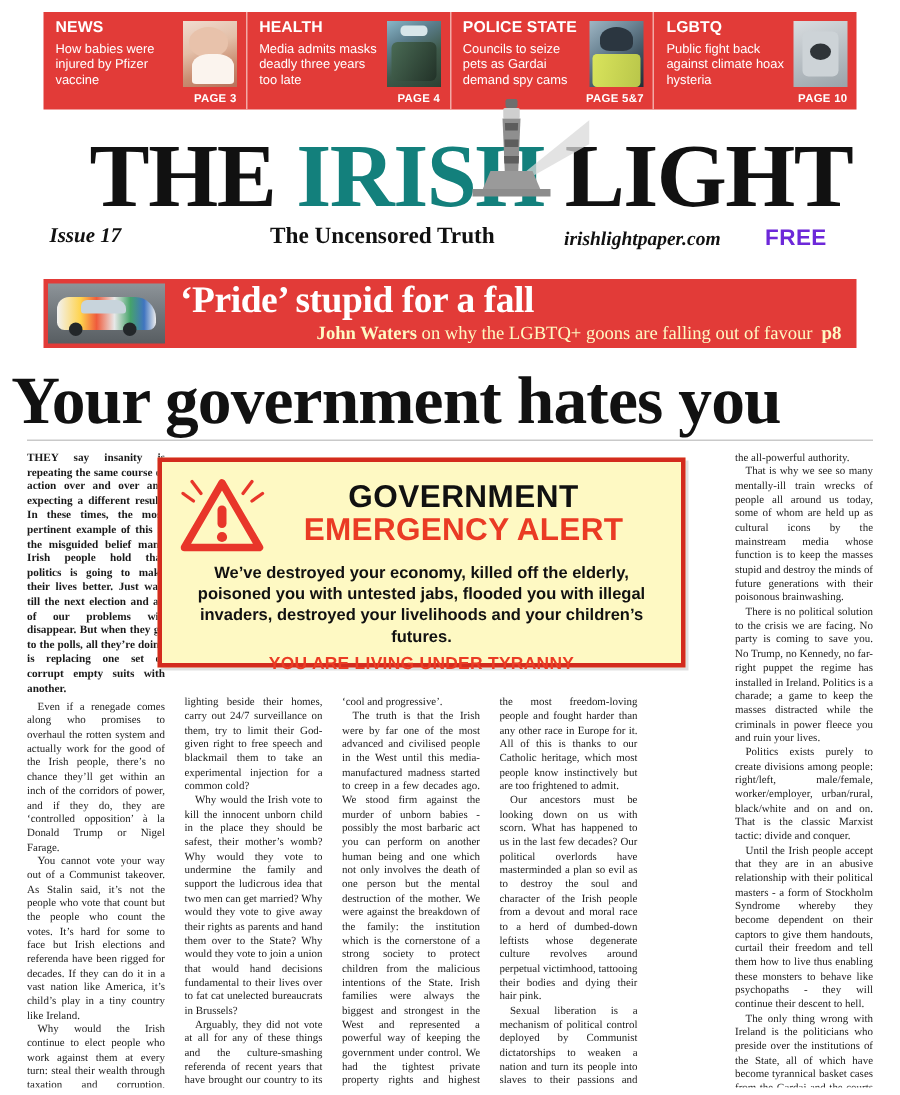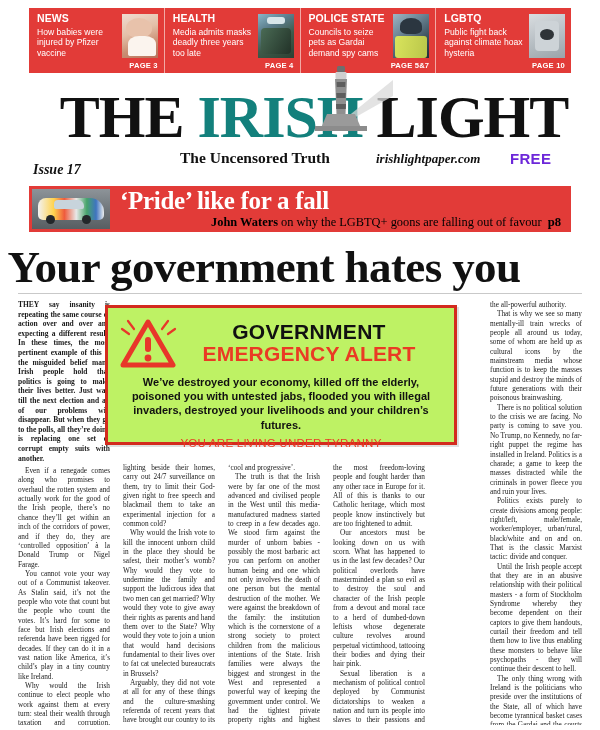--- a/index.html
+++ b/index.html
@@ -75,21 +75,21 @@
   .mast-the, .mast-light { color: #111111; }
   .mast-irish { color: #13807c; }
   .lighthouse {
     position: absolute; left: 297px; top: -24px; width: 96px; height: 74px;
     pointer-events: none;
   }
   .sub-row {
     position: absolute; left: 0; top: 148px; width: 600px; height: 22px;
   }
   .sub-issue {
-    position: absolute; left: 33px; top: 14px;
+    position: absolute; left: 33px; top: 2px;
     font-family: "Liberation Serif", serif; font-style: italic; font-weight: bold;
     font-size: 14px; color: #111;
   }
   .sub-truth {
     position: absolute; left: 180px; top: 1px;
     font-family: "Liberation Serif", serif; font-weight: bold;
     font-size: 15.5px; color: #111;
   }
   .sub-url {
     position: absolute; left: 360px; top: 3px;
@@ -126,21 +126,21 @@
     border-radius: 50%; background: #23272a;
   }
   .pride-thumb .w1 { left: 14px; } .pride-thumb .w2 { left: 50px; }
   .pride-text { flex: 1 1 auto; padding-left: 10px; padding-right: 8px; }
   .pride-head {
     font-family: "Liberation Serif", serif; font-weight: bold;
     font-size: 25px; color: #ffffff; line-height: 1.02; letter-spacing: -.3px;
   }
   .pride-sub {
     font-family: "Liberation Serif", serif; font-size: 12.4px;
-    color: #000000; text-align: right; margin-top: 1px; padding-right: 2px;
+    color: #fef9c3; text-align: right; margin-top: 1px; padding-right: 2px;
   }
   .pride-sub b { font-weight: bold; }
   .pride-sub .pg { font-weight: bold; font-size: 12.6px; margin-left: 6px; }
 
   
   .main-headline {
     position: absolute; left: 0; top: 243px; width: 528px;
     text-align: center;
     font-family: "Liberation Serif", serif; font-weight: bold;
     font-size: 45px; line-height: 48px; color: #111111;
@@ -169,21 +169,21 @@
   #col2 { left: 105px; }
   #col3 { left: 210px; }
   #col4 { left: 315px; }
   #col5 { left: 472px; width: 92px; }
   #col2, #col3, #col4 { top: 163px; height: 262px; }
   #col1 .lead-block { margin-bottom: 3px; }
 
   
   .alert-box {
     position: absolute; left: 105px; top: 305px; width: 352px; height: 140px;
-    background: #bef264; border: 3px solid #d32b1e;
+    background: #fef9c3; border: 3px solid #d32b1e;
     padding: 7px 10px 6px 10px;
     display: flex; flex-direction: column; align-items: center;
     box-shadow: 2px 2px 0 rgba(0,0,0,.12);
   }
   .alert-top { display: flex; align-items: center; width: 100%; margin-bottom: 4px; }
   .alert-icon { width: 62px; height: 56px; flex: 0 0 62px; position: relative; }
   .alert-titles { flex: 1 1 auto; text-align: center; padding-right: 6px; }
   .alert-t1 {
     font-family: "Liberation Sans", sans-serif; font-weight: bold;
     font-size: 21px; color: #111111; letter-spacing: .3px; line-height: 1.05;
@@ -191,21 +191,21 @@
   .alert-t2 {
     font-family: "Liberation Sans", sans-serif; font-weight: bold;
     font-size: 21px; color: #ea3b24; letter-spacing: .2px; line-height: 1.05;
   }
   .alert-body {
     font-family: "Liberation Sans", sans-serif; font-weight: bold;
     font-size: 11px; line-height: 14.2px; color: #111111; text-align: center;
     margin-bottom: 4px;
   }
   .alert-warn {
-    font-family: "Liberation Sans", sans-serif; font-weight: normal;
+    font-family: "Liberation Sans", sans-serif; font-weight: bold;
     font-size: 11.6px; line-height: 14.5px; color: #ea3b24;
     text-align: center; letter-spacing: .2px;
   }
 </style>
 </head>
 <body>
 
 <div class="page">
 
   <div class="promo-bar">
@@ -271,21 +271,21 @@
   </div>
 
   <div class="pride-band">
     <div class="pride-thumb">
       <div class="car"></div>
         <div class="win"></div>
         <div class="w1"></div>
         <div class="w2"></div>
     </div>
     <div class="pride-text">
-      <div class="pride-head">‘Pride’ like for a fall</div>
+      <div class="pride-head">‘Pride’ stupid for a fall</div>
       <div class="pride-sub"><b>John Waters</b><span> on why the LGBTQ+ goons are falling out of favour</span><span class="pg">p8</span></div>
     </div>
   </div>
 
   <div class="main-headline">Your government hates you</div>
   <div class="hr-rule"></div>
 
   <div class="cols">
 
     <div class="col" id="col1">

